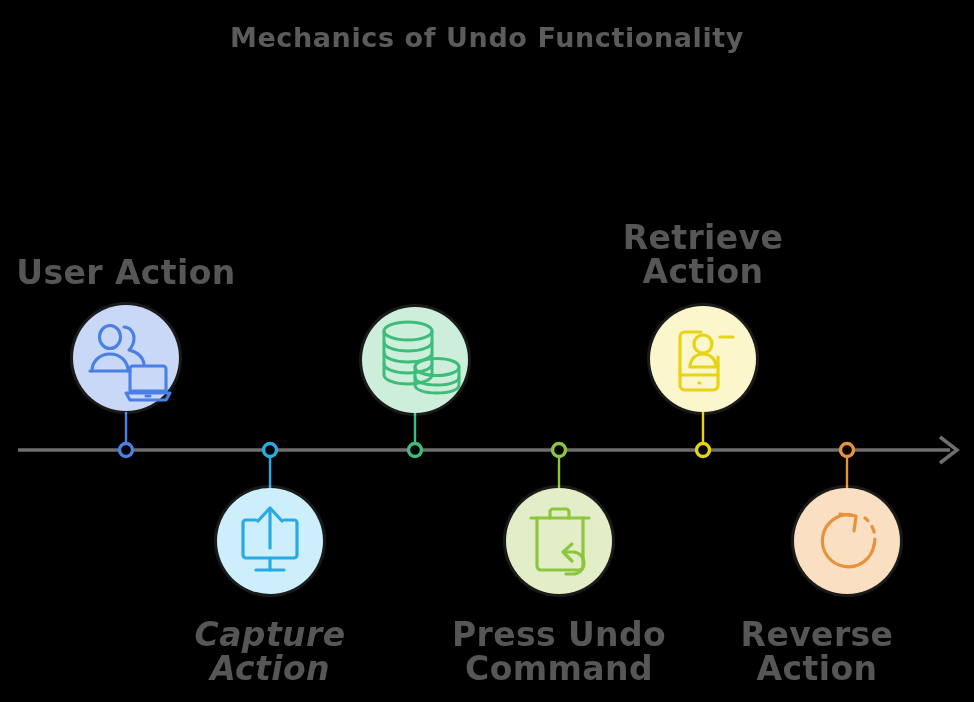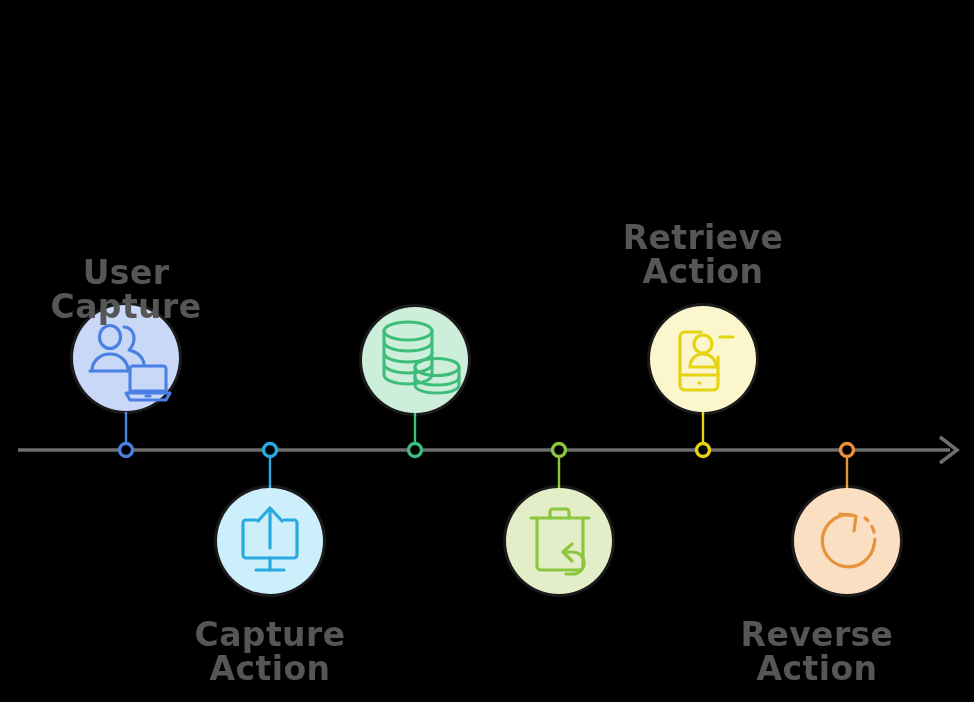--- a/index.html
+++ b/index.html
@@ -51,20 +51,21 @@
     line-height: 34px;
     letter-spacing: 0.4px;
     white-space: pre-line;
   }
 </style>
 </head>
 <body>
 
 <div id="stage">
 
+  <div class="title">Mechanics of Undo Functionality</div>
 
   <svg class="diagram" viewBox="0 0 974 702">
 
     <g>
       <line x1="18" y1="450" x2="950" y2="450" stroke="#6e6e6e" stroke-width="3.5"></line>
       <polyline points="940,437 957,450 940,463" fill="none" stroke="#6e6e6e" stroke-width="3.5" stroke-linecap="butt" stroke-linejoin="miter"></polyline>
     </g>
 
     <g>
       <line x1="126" y1="450" x2="126" y2="412" stroke="#4a7fe3" stroke-width="2.4"></line>
@@ -167,26 +168,28 @@
 
         <path d="M874 545 a26 26 0 0 0 -9 -27" stroke-dasharray="6 7"></path>
 
         <polyline points="840,514 856,516 854,531"></polyline>
       </g>
       <circle cx="847" cy="450" r="6.5" fill="#000000" stroke="#e8923c" stroke-width="3.4"></circle>
     </g>
 
   </svg>
 
-  <div class="node-label" style="left:6px; top:256px; width:240px;">User Capture</div>
+  <div class="node-label" style="left:6px; top:256px; width:240px;">User Action</div>
 
-  <div class="node-label" style="left:150px; top:618px; width:240px;">Capture
+  <div class="node-label" style="left:150px; top:618px; width:240px;font-style:italic;">Capture
 Action</div>
 
 
+  <div class="node-label" style="left:439px; top:618px; width:240px;">Press Undo
+Command</div>
 
   <div class="node-label" style="left:583px; top:221px; width:240px;">Retrieve
 Action</div>
 
   <div class="node-label" style="left:697px; top:618px; width:240px;">Reverse
 Action</div>
 
 </div>
 
 </body></html>

